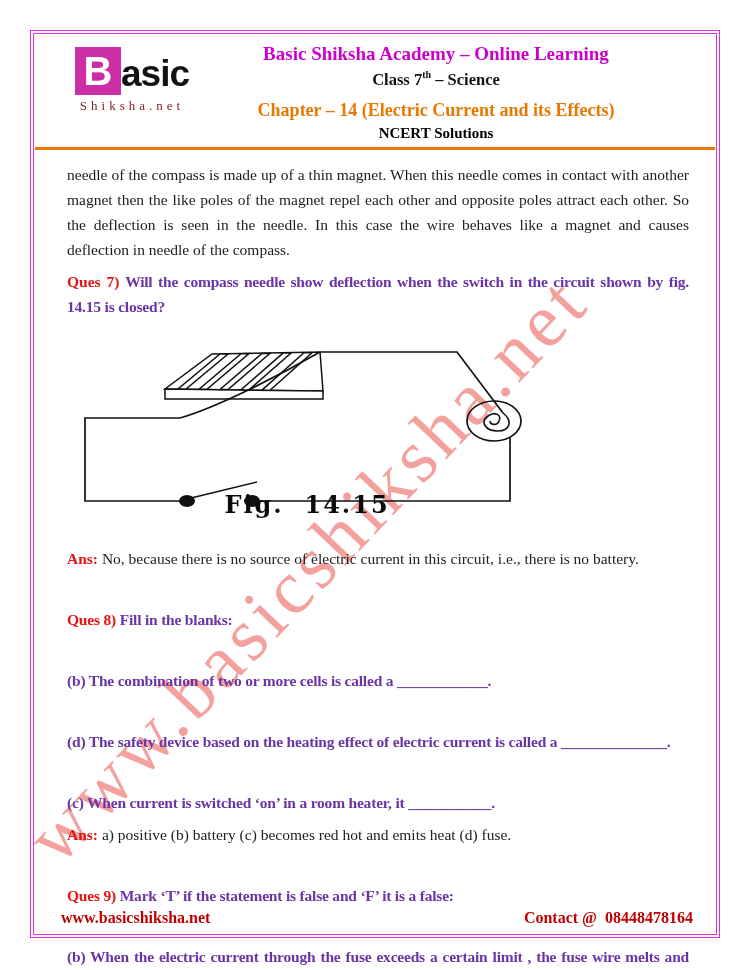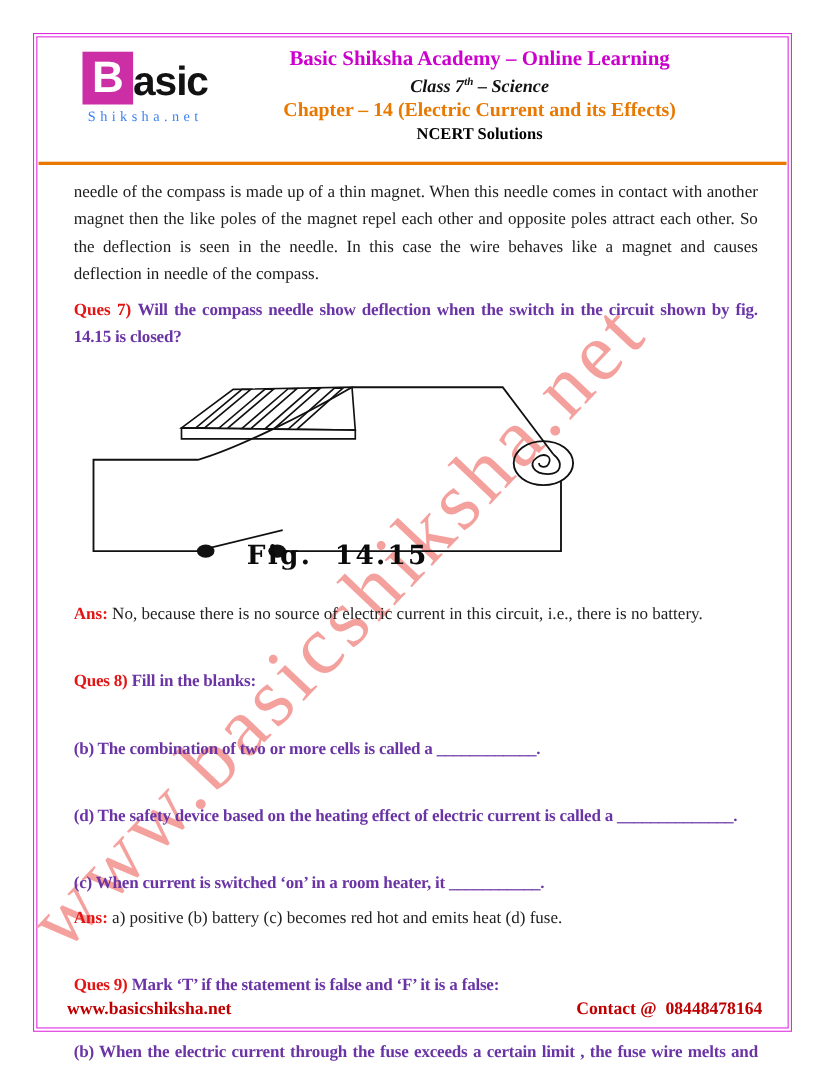--- a/index.html
+++ b/index.html
@@ -21,25 +21,25 @@
 
   
   .header { position:relative; height:112px; }
   .logo { position:absolute; left:22px; top:12px; width:150px; text-align:center; }
   .logo-row { display:flex; align-items:flex-end; justify-content:center; }
   .logo-b { display:flex; align-items:center; justify-content:center; width:46px; height:48px;
             background:#cc2fa5; color:#fff; font-family:"Liberation Sans", sans-serif;
             font-weight:bold; font-size:40px; }
   .logo-asic { font-family:"Liberation Sans", sans-serif; font-weight:bold; font-size:37px;
                color:#121212; letter-spacing:-1px; line-height:42px; }
-  .logo-sub { font-family:"Liberation Serif", serif; font-size:13px; color:#3b82f6;
+  .logo-sub { font-family:"Liberation Serif", serif; font-size:13px; color:#7f1d1d;
               letter-spacing:4px; margin-top:3px; }
   .header-text { position:absolute; left:150px; right:28px; top:8px; text-align:center; }
   .h1 { font-weight:bold; font-size:19px; color:#cc00cc; margin-bottom:4px; }
-  .h2 { font-weight:bold; font-size:16.5px; color:#111; margin-bottom:0;font-style:italic; }
+  .h2 { font-weight:bold; font-size:16.5px; color:#111; margin-bottom:10px; }
   .h2 sup { font-size:10px; }
   .h3 { font-weight:bold; font-size:18px; color:#e87800; margin-bottom:4px; }
   .h4 { font-weight:bold; font-size:15px; color:#000; }
 
   .divider { height:3px; background:#e87800; }
 
   
   .content { position:relative; padding:12px 26px 0 32px; font-size:15.5px; color:#1c1c1c; }
   .para { line-height:25px; margin-bottom:7px; }
   .just { text-align:justify; }

